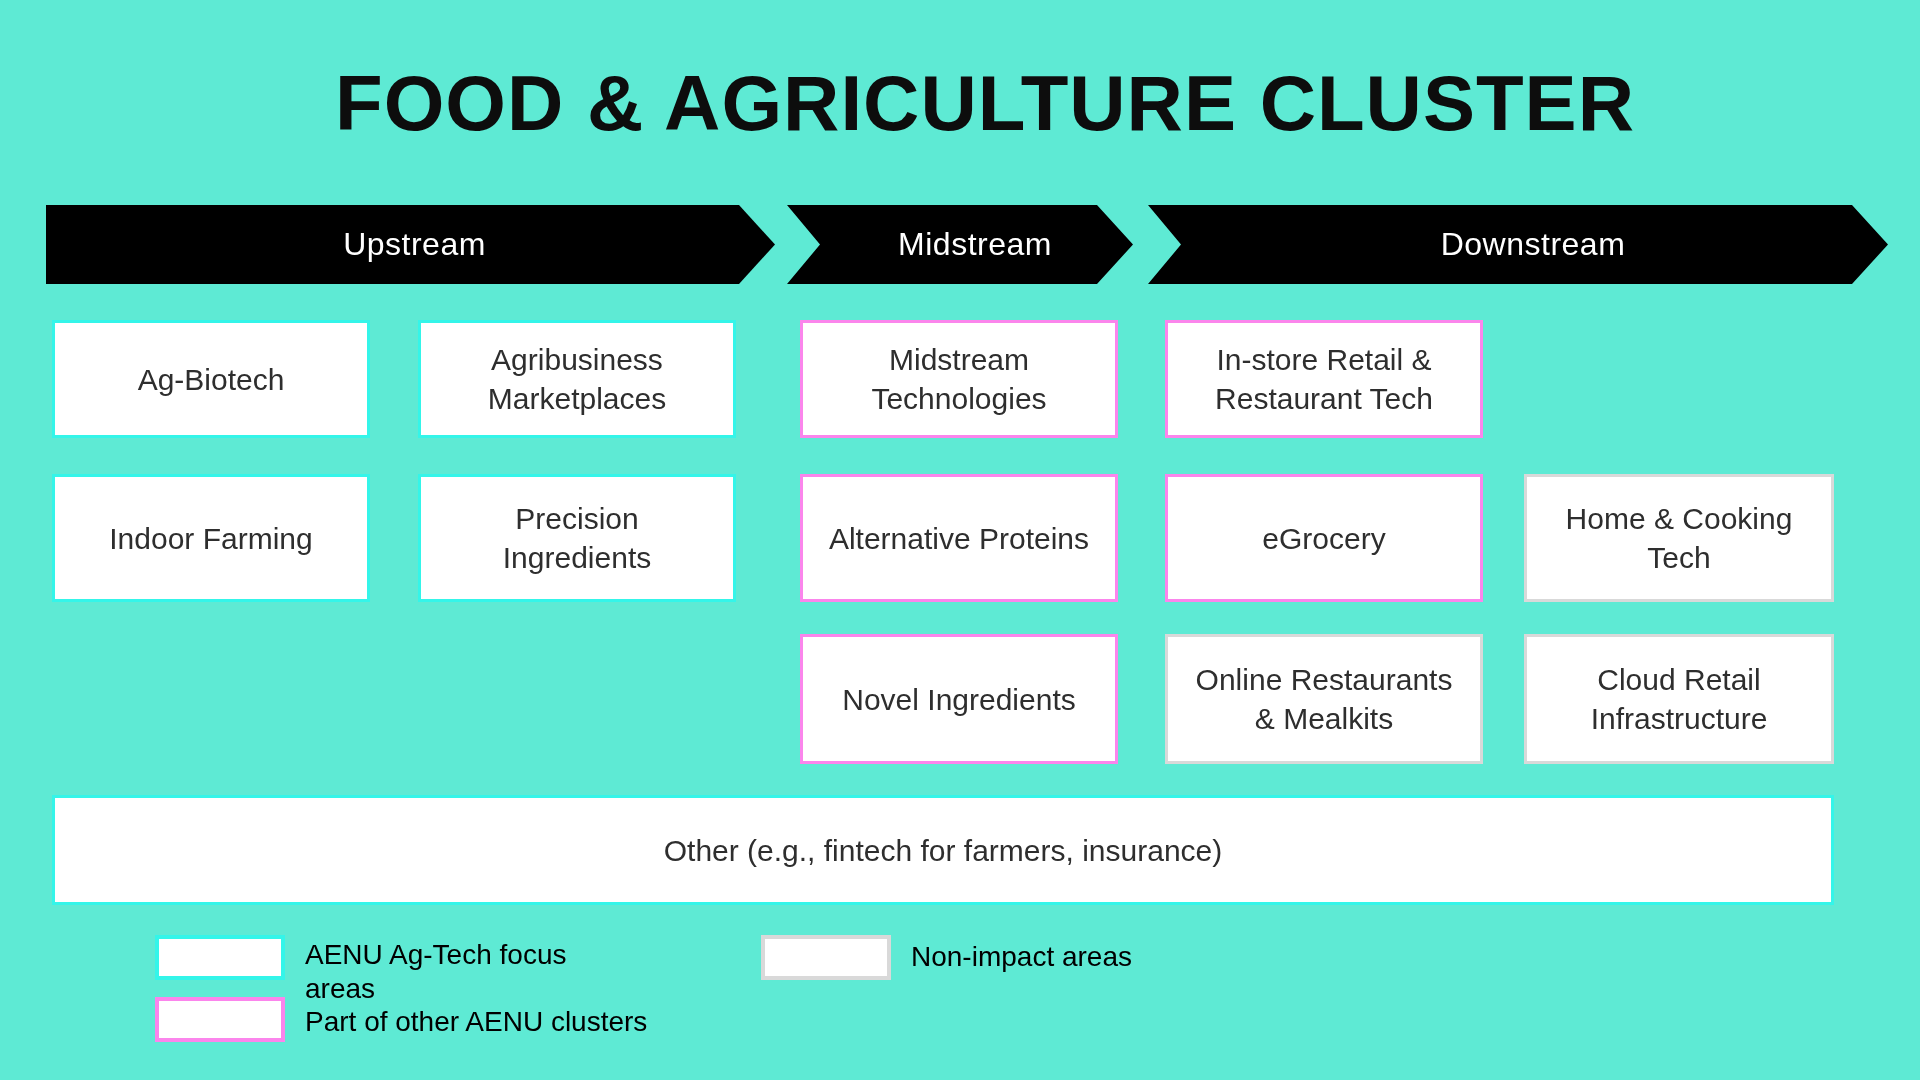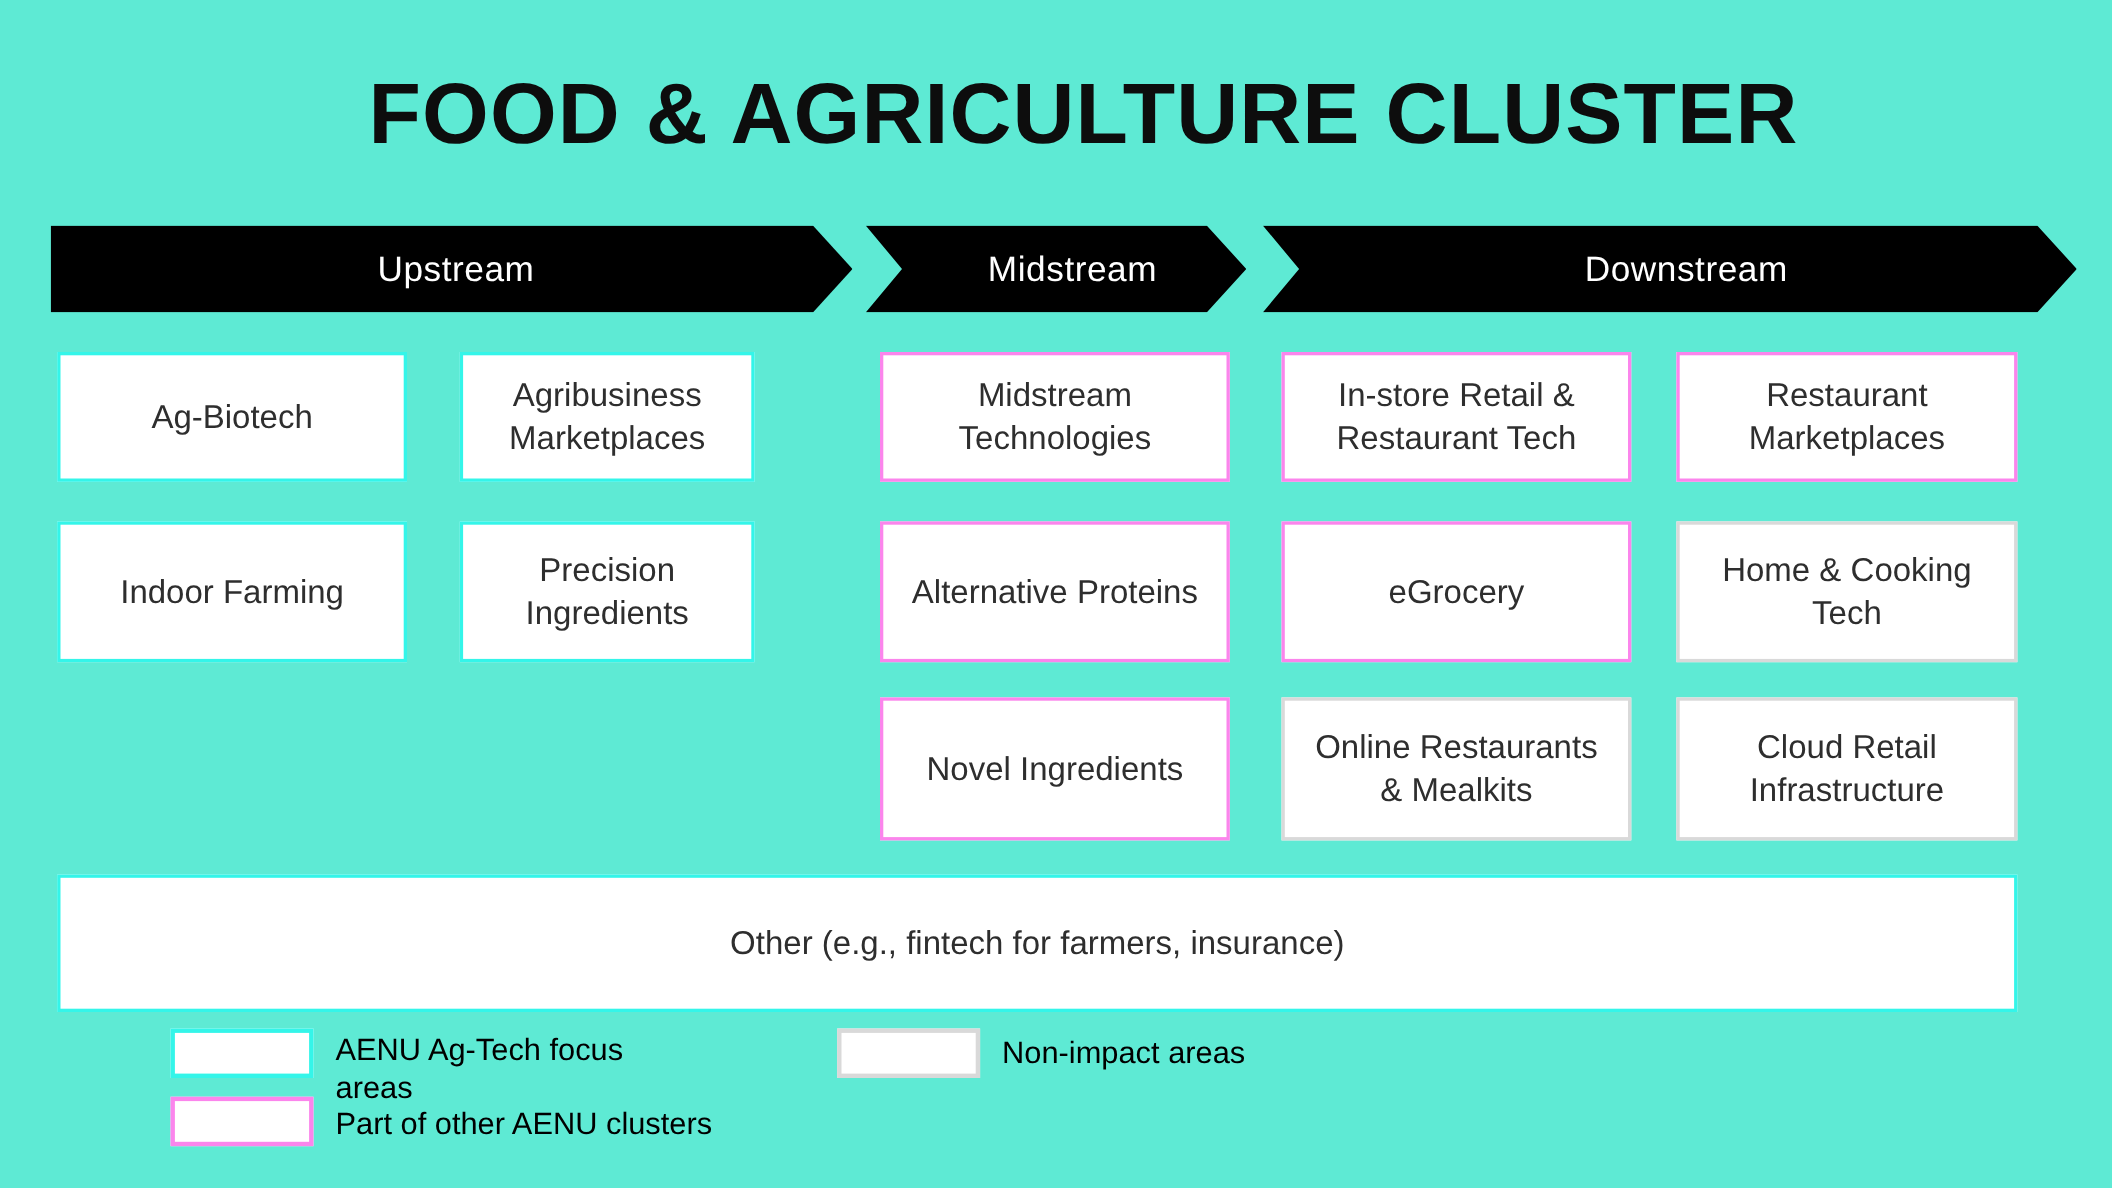--- a/index.html
+++ b/index.html
@@ -79,25 +79,25 @@
     font-size: 28px;
     font-weight: 400;
     color: #000000;
     line-height: 1.2;
   }
   
   .r1 { top: 320px; height: 118px; }
   .r2 { top: 474px; height: 128px; }
   .r3 { top: 634px; height: 130px; }
   .c1 { left: 52px;   width: 318px; }
-  .c2 { left: 418px;  width: 268px; }
+  .c2 { left: 418px;  width: 318px; }
   .c3 { left: 800px;  width: 318px; }
   .c4 { left: 1165px; width: 318px; }
   .c5 { left: 1524px; width: 310px; }
-  .box-other { left: 52px; top: 795px; width: 1782px; height: 125px; }
+  .box-other { left: 52px; top: 795px; width: 1782px; height: 110px; }
 </style>
 </head>
 <body>
 
 <div id="page">
 
   <div class="title">FOOD &amp; AGRICULTURE CLUSTER</div>
 
   <div class="stage stage-first" style="left: 46px; width: 729px; background: rgb(0, 0, 0);">
     <span>Upstream</span>
@@ -106,21 +106,20 @@
     <span>Midstream</span>
   </div>
   <div class="stage stage-notched" style="left: 1148px; width: 740px; background: rgb(0, 0, 0);">
     <span>Downstream</span>
   </div>
 
   <div class="box r1 c1" style="border-color: rgb(52, 245, 233);">Ag-Biotech</div>
   <div class="box r1 c2" style="border-color: rgb(52, 245, 233);">Agribusiness Marketplaces</div>
   <div class="box r1 c3" style="border-color: rgb(251, 133, 236);">Midstream Technologies</div>
   <div class="box r1 c4" style="border-color: rgb(251, 133, 236);">In-store Retail &amp; Restaurant Tech</div>
-  <div class="box r1 c5" style="border-color: rgb(251, 133, 236);">Restaurant Marketplaces</div>
 
   <div class="box r2 c1" style="border-color: rgb(52, 245, 233);">Indoor Farming</div>
   <div class="box r2 c2" style="border-color: rgb(52, 245, 233);">Precision Ingredients</div>
   <div class="box r2 c3" style="border-color: rgb(251, 133, 236);">Alternative Proteins</div>
   <div class="box r2 c4" style="border-color: rgb(251, 133, 236);">eGrocery</div>
   <div class="box r2 c5" style="border-color: rgb(217, 217, 217);">Home &amp; Cooking Tech</div>
 
   <div class="box r3 c3" style="border-color: rgb(251, 133, 236);">Novel Ingredients</div>
   <div class="box r3 c4" style="border-color: rgb(217, 217, 217);">Online Restaurants &amp; Mealkits</div>
   <div class="box r3 c5" style="border-color: rgb(217, 217, 217);">Cloud Retail Infrastructure</div>

